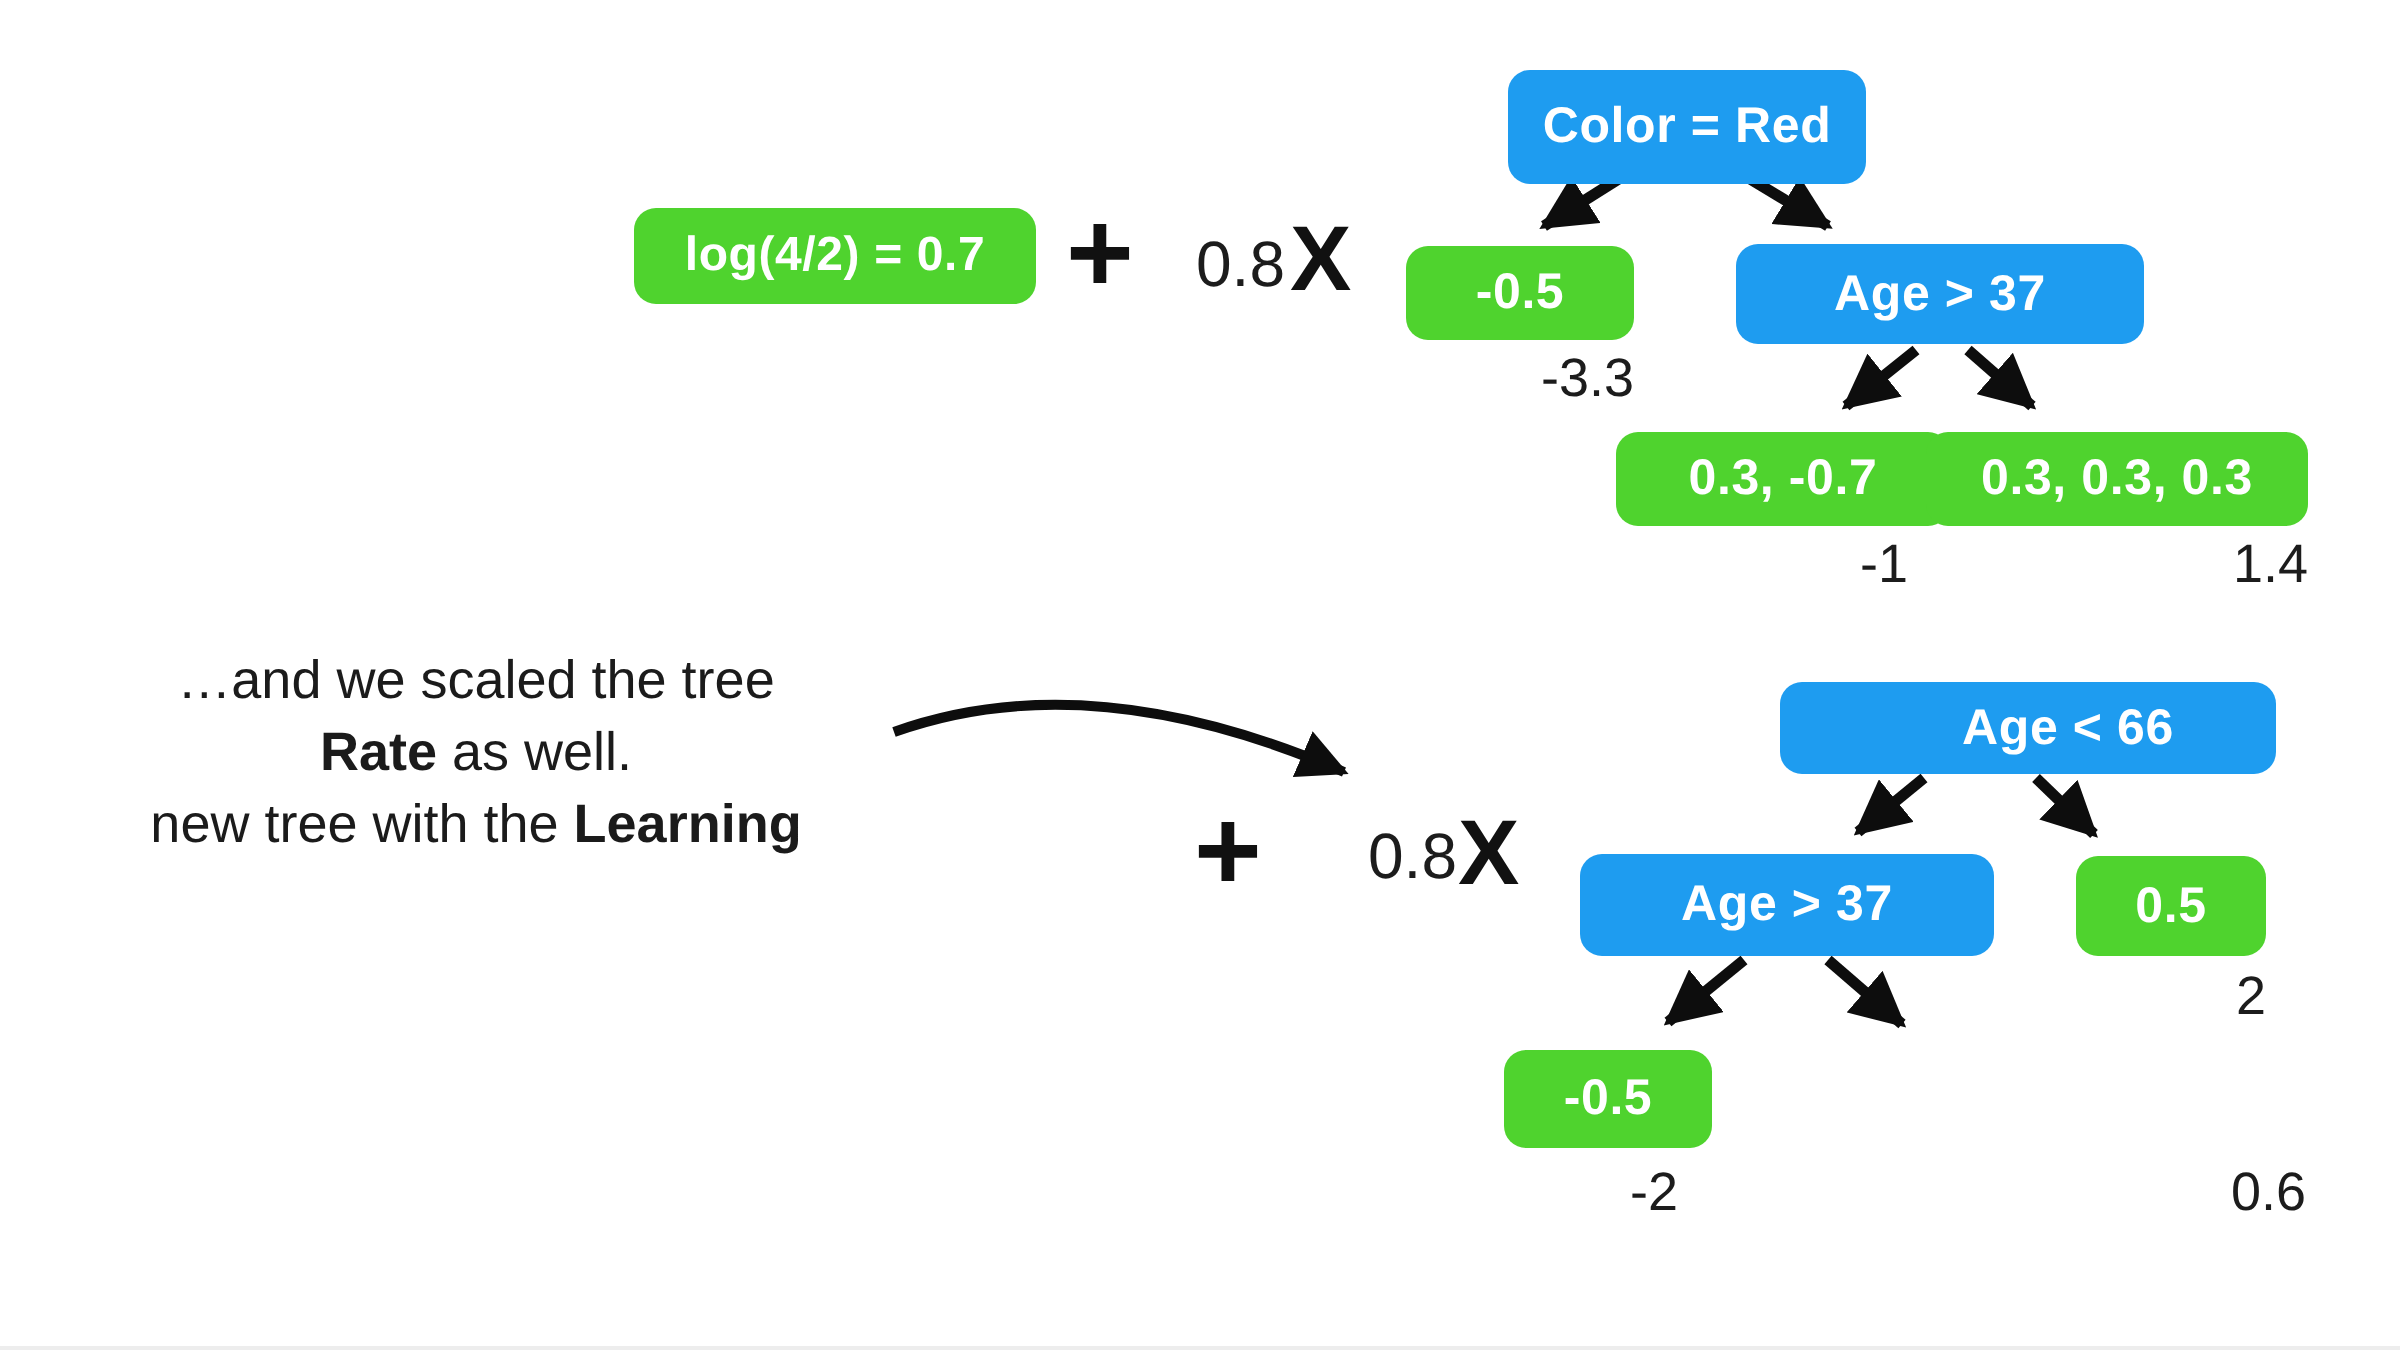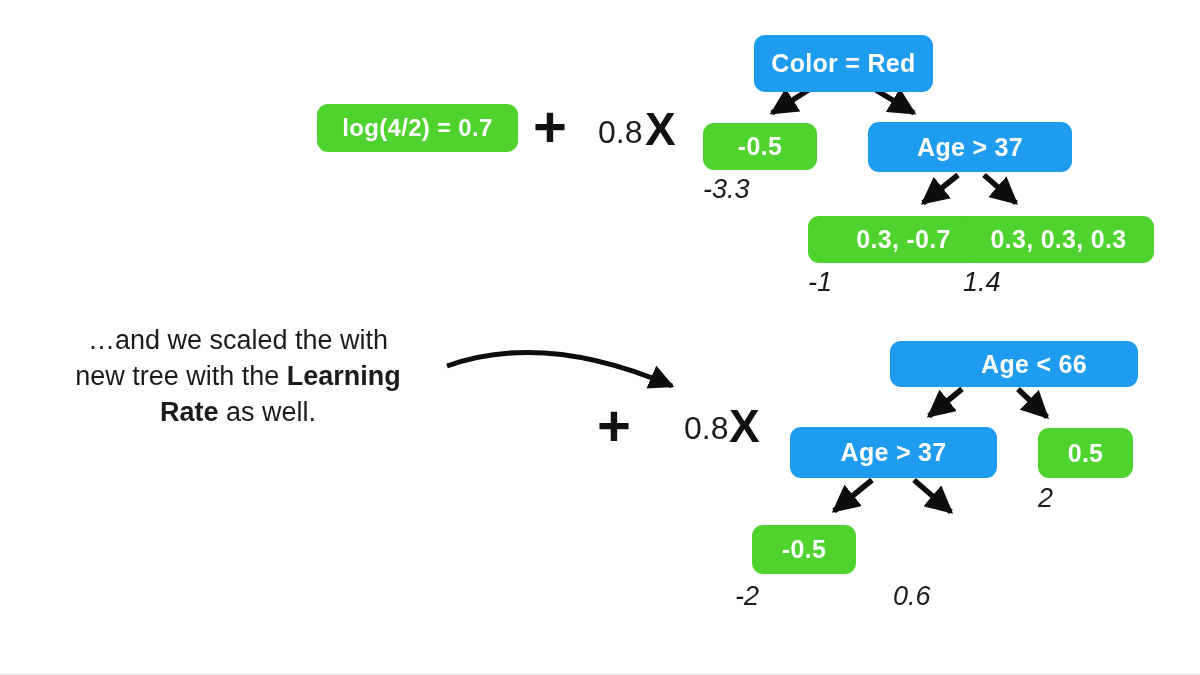--- a/index.html
+++ b/index.html
@@ -8,23 +8,22 @@
     font-family:"Liberation Sans", sans-serif; overflow:hidden;
   }
   .node {
     position:absolute; display:flex; align-items:center; justify-content:center;
     border-radius:11px; color:#fff; font-weight:bold; font-size:25px;
     letter-spacing:0.3px; white-space:nowrap;
   }
   .blue  { background:var(--blue,  #1e9cf0); }
   .green { background:var(--green, #4fd32e); }
   .val {
-    position:absolute; color:#1c1c1c; font-size:27px; text-align:left;
+    position:absolute; color:#1c1c1c; font-size:27px; text-align:right;
     white-space:nowrap;
-    font-style:italic;
   }
   .op-plus {
     position:absolute; color:#111; font-size:58px; font-weight:900; line-height:1;
   }
   .op-lr {
     position:absolute; color:#1c1c1c; font-size:32px; line-height:1;
   }
   .op-times {
     position:absolute; color:#111; font-size:46px; font-weight:900; line-height:1;
   }
@@ -55,35 +54,35 @@
 
     <path d="M962,389 L929,416" stroke="#0d0d0d" stroke-width="5.5" fill="none" marker-end="url(#ah)"></path>
     <path d="M1018,389 L1047,417" stroke="#0d0d0d" stroke-width="5.5" fill="none" marker-end="url(#ah)"></path>
     <path d="M872,480 L834,511" stroke="#0d0d0d" stroke-width="5.5" fill="none" marker-end="url(#ah)"></path>
     <path d="M914,480 L951,512" stroke="#0d0d0d" stroke-width="5.5" fill="none" marker-end="url(#ah)"></path>
 
     <path d="M447,366 Q545,331 672,386" stroke="#0d0d0d" stroke-width="5" fill="none" marker-end="url(#ah)"></path>
   </svg>
 
   <div class="annotation">
-    <div>…and we scaled the with</div>
+    <div>…and we scaled the tree</div>
+    <div><b>Rate</b><span> as well.</span></div>
     <div><span>new tree with the </span><b>Learning</b></div>
-    <div><b>Rate</b><span> as well.</span></div>
   </div>
 
   <div class="node green" style="left:317px; top:104px; width:201px; height:48px; font-size:24px;">log(4/2) = 0.7</div>
   <div class="op-plus" style="left:533px; top:98px;">+</div>
   <div class="op-lr" style="left:598px; top:116px;">0.8</div>
   <div class="op-times" style="left:645px; top:106px;">X</div>
 
   <div class="node blue" style="left:754px; top:35px;  width:179px; height:57px;">Color = Red</div>
   <div class="node green" style="left:703px; top:123px; width:114px; height:47px;">-0.5</div>
   <div class="val" style="left:703px; top:174px; width:114px;">-3.3</div>
   <div class="node blue" style="left:868px; top:122px; width:204px; height:50px;">Age &gt; 37</div>
-  <div class="node green" style="left:808px; top:216px; width:167px; height:47px;padding-left:12px;">0.3, -0.7</div>
+  <div class="node green" style="left:808px; top:216px; width:167px; height:47px;">0.3, -0.7</div>
   <div class="val" style="left:808px; top:267px; width:146px;">-1</div>
   <div class="node green" style="left:963px; top:216px; width:191px; height:47px;">0.3, 0.3, 0.3</div>
   <div class="val" style="left:963px; top:267px; width:191px;">1.4</div>
 
   <div class="op-plus" style="left:597px; top:397px;">+</div>
   <div class="op-lr" style="left:684px; top:412px;">0.8</div>
   <div class="op-times" style="left:729px; top:403px;">X</div>
 
   <div class="node blue" style="left:890px; top:341px; width:208px; height:46px;padding-left:40px;">Age &lt; 66</div>
   <div class="node blue" style="left:790px; top:427px; width:207px; height:51px;">Age &gt; 37</div>

